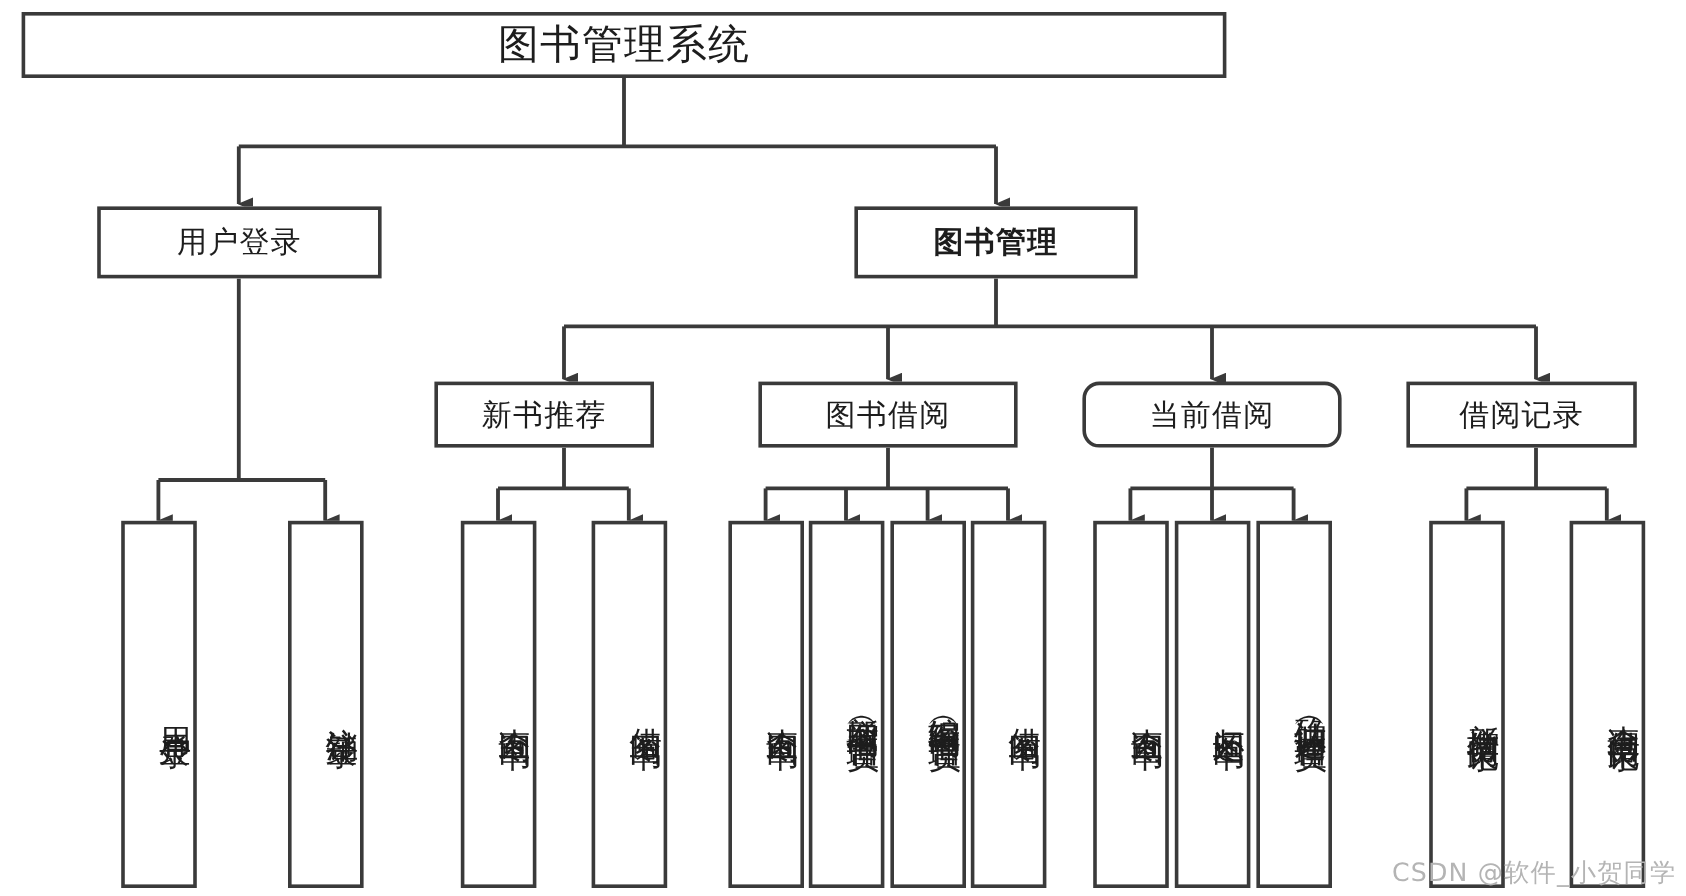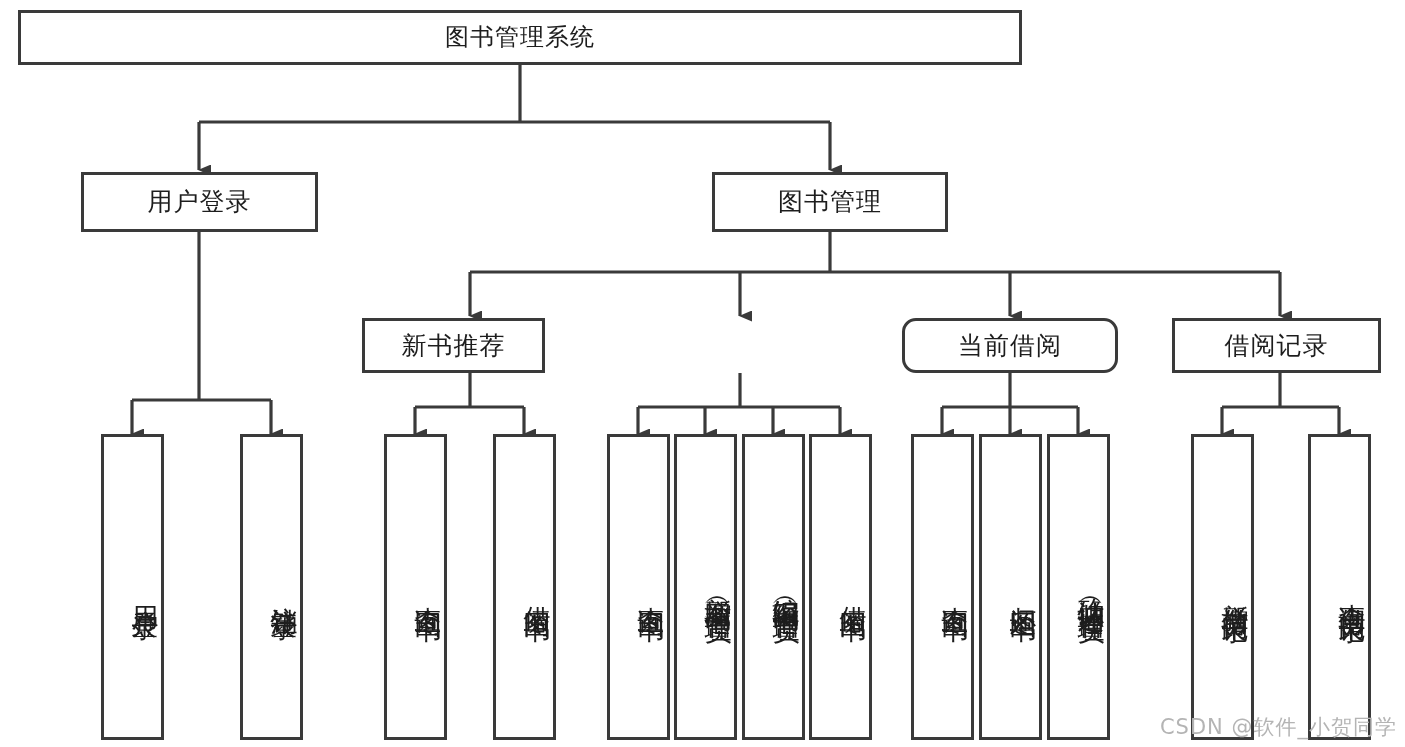--- a/index.html
+++ b/index.html
@@ -35,21 +35,21 @@
     justify-content: center;
     color: #1d1d1d;
   }
   .node-h {
     font-size: 25px;
     letter-spacing: 1px;
     line-height: 1.1;
     text-align: center;
   }
   .node-root {
-    font-size: 24px;
+    font-size: 34px;
   }
   .node-v {
     writing-mode: vertical-rl;
     text-orientation: upright;
     font-size: 27px;
     line-height: 1.18;
     letter-spacing: 3px;
     align-items: flex-start;
     justify-content: center;
     padding-top: 8px;
@@ -120,25 +120,26 @@
       <path d="M1280,373 L1280,407"></path>
       <path d="M1222,407 L1339,407"></path>
       <path d="M1222,407 L1222,434" marker-end="url(#arrowhead)"></path>
       <path d="M1339,407 L1339,434" marker-end="url(#arrowhead)"></path>
     </g>
   </svg>
 
   <div class="node node-h node-root" style="left:18px; top:10px; width:1004px; height:55px;">图书管理系统</div>
 
   <div class="node node-h" style="left:81px; top:172px; width:237px; height:60px;">用户登录</div>
-  <div class="node node-h" style="left:712px; top:172px; width:236px; height:60px;">图书管理</div>
+  <div class="node node-h" style="left:712px; top:172px; width:236px; height:60px;font-weight:bold;">图书管理</div>
 
   <div class="node node-h" style="left:362px; top:318px; width:183px; height:55px;">新书推荐</div>
+  <div class="node node-h" style="left:632px; top:318px; width:216px; height:55px;">图书借阅</div>
   <div class="node node-h" style="left:902px; top:318px; width:216px; height:55px;border-radius:14px;">当前借阅</div>
-  <div class="node node-h" style="left:1172px; top:318px; width:209px; height:55px;">借阅记录</div>
+  <div class="node node-h" style="left:1172px; top:318px; width:192px; height:55px;">借阅记录</div>
 
   <div class="node node-v" style="left:101px; top:434px; width:63px; height:306px;">用户登录</div>
   <div class="node node-v" style="left:240px; top:434px; width:63px; height:306px;">注销登录</div>
 
   <div class="node node-v" style="left:384px; top:434px; width:63px; height:306px;">查询图书</div>
   <div class="node node-v" style="left:493px; top:434px; width:63px; height:306px;">借阅图书</div>
 
   <div class="node node-v" style="left:607px; top:434px; width:63px; height:306px;">查询图书</div>
   <div class="node node-v align-top" style="left:674px; top:434px; width:63px; height:306px;">新增图书（管理员）</div>
   <div class="node node-v align-top" style="left:742px; top:434px; width:63px; height:306px;">编辑图书（管理员）</div>

